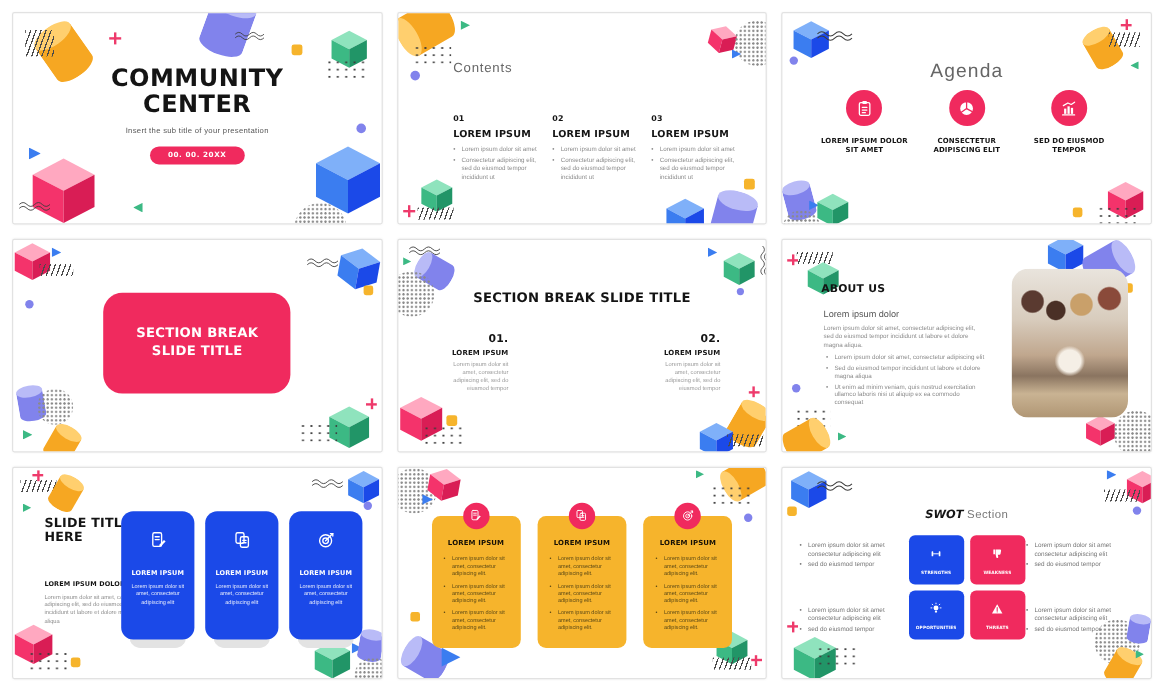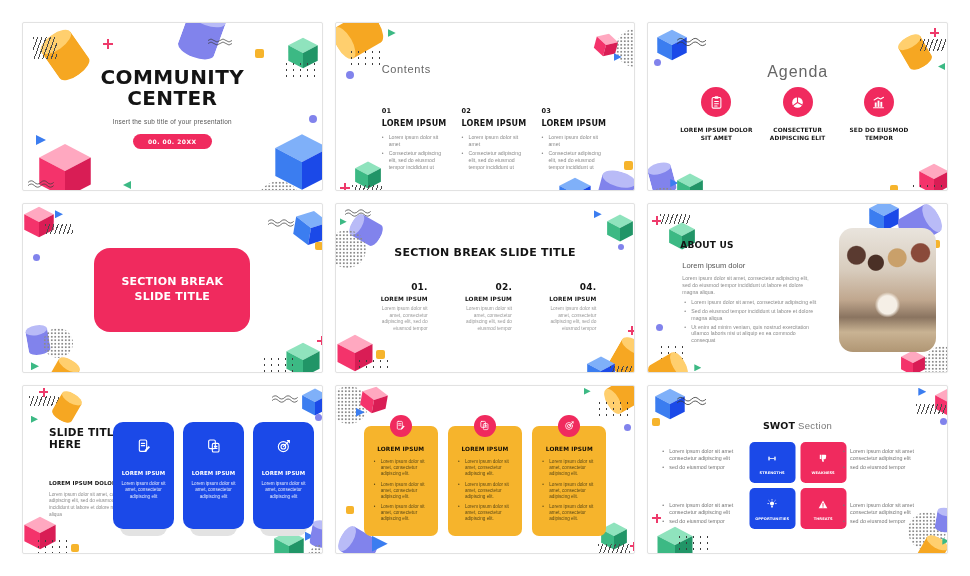--- a/index.html
+++ b/index.html
@@ -1,20 +1,20 @@
 <!DOCTYPE html>
 <html><head>
 <meta charset="utf-8">
 <style>
   * { margin:0; padding:0; box-sizing:border-box; }
   html,body { background:#ffffff; }
   body { width:970px; height:576px; font-family:"Liberation Sans",sans-serif; overflow:hidden; }
 
   .page { width:970px; height:576px; display:grid; grid-template-columns:repeat(3,1fr);
-          grid-template-rows:repeat(3,1fr); gap:12px; padding:22px; }
+          grid-template-rows:repeat(3,1fr); gap:12px; padding:10px; }
 
   .slide { position:relative; background:#fff; border:1px solid #e2e2e2; border-radius:2px;
            overflow:hidden; box-shadow:0 0 2px rgba(0,0,0,.04); }
   .decor { position:absolute; inset:0; z-index:0; pointer-events:none; }
   .content { position:absolute; inset:0; z-index:1; }
 
   .shp { position:absolute; }
   .shp svg { display:block; width:100%; height:100%; }
   .dgrid-s { background-image:radial-gradient(#3c3c3c 0.8px, transparent 1px); background-size:7px 6px; }
   .dcirc-s { border-radius:50%; background-image:radial-gradient(#8a8a8a 0.9px, transparent 1.05px); background-size:3.5px 3.5px; }
@@ -99,21 +99,21 @@
   .s8-card { position:relative; width:74px; height:110px; background:var(--yellow); border-radius:7px; padding-top:20px; }
   .s8-circ { position:absolute; top:-11px; left:50%; transform:translateX(-50%); width:22px; height:22px;
              border-radius:50%; background:var(--pink); display:flex; align-items:center; justify-content:center; }
   .s8-circ svg { width:11px; height:11px; }
   .s8-ttl { font-size:5.8px; text-align:center; color:#161006; }
   .s8-card ul { margin:7px 8px 0 10px; font-size:4.6px; color:#5d4a16; line-height:1.3; }
   .s8-card ul li { margin-bottom:5px; }
 
   
   .s9-head { position:absolute; left:0; right:0; top:34px; text-align:center; font-size:9.5px; }
-  .s9-head .b { font-family:"DejaVu Sans",sans-serif; font-weight:800; color:#141414; }
+  .s9-head .b { font-family:"DejaVu Sans",sans-serif; font-weight:800; color:#141414;font-style:italic; }
   .s9-head .l { color:#777; letter-spacing:.04em; }
   .s9-grid { position:absolute; left:50%; transform:translateX(-50%); top:56px; display:grid;
              grid-template-columns:46px 46px; grid-template-rows:41px 41px; gap:5px; }
   .quad { border-radius:5px; color:#fff; display:flex; flex-direction:column; align-items:center;
           justify-content:center; gap:3px; }
   .quad.blue { background:var(--blue); } .quad.pink { background:var(--pink); }
   .quad svg { width:11px; height:11px; }
   .quad-lbl { font-size:3.6px; color:#fff; letter-spacing:.03em; }
   .s9-note { position:absolute; width:94px; font-size:5.3px; color:#777; line-height:1.35; }
   .s9-nlt { left:14px; top:62px; } .s9-nlb { left:14px; top:116px; }
@@ -474,25 +474,20 @@
     <div class="content">
       <div class="s5-head disp">Section Break Slide Title</div>
       <div class="s5-cols">
         <div class="s5-col">
           <div class="s5-num disp">01.</div>
           <div class="s5-ttl disp">Lorem Ipsum</div>
           <div class="s5-txt">Lorem ipsum dolor sit amet, consectetur adipiscing elit, sed do eiusmod tempor</div>
         </div>
         <div class="s5-col">
           <div class="s5-num disp">02.</div>
-          <div class="s5-ttl disp">Lorem Ipsum</div>
-          <div class="s5-txt">Lorem ipsum dolor sit amet, consectetur adipiscing elit, sed do eiusmod tempor</div>
-        </div>
-        <div class="s5-col">
-          <div class="s5-num disp">04.</div>
           <div class="s5-ttl disp">Lorem Ipsum</div>
           <div class="s5-txt">Lorem ipsum dolor sit amet, consectetur adipiscing elit, sed do eiusmod tempor</div>
         </div>
       </div>
     </div>
   </div>
 
   <div class="slide">
     <div class="decor">
         <div class="shp" style="left: 4px; top: 12px; width: 9px; height: 9px; transform: rotate(0deg); background: linear-gradient(rgb(238, 58, 107), rgb(238, 58, 107)) center center / 100% 2px no-repeat, linear-gradient(rgb(238, 58, 107), rgb(238, 58, 107)) center center / 2px 100% no-repeat;"></div>

